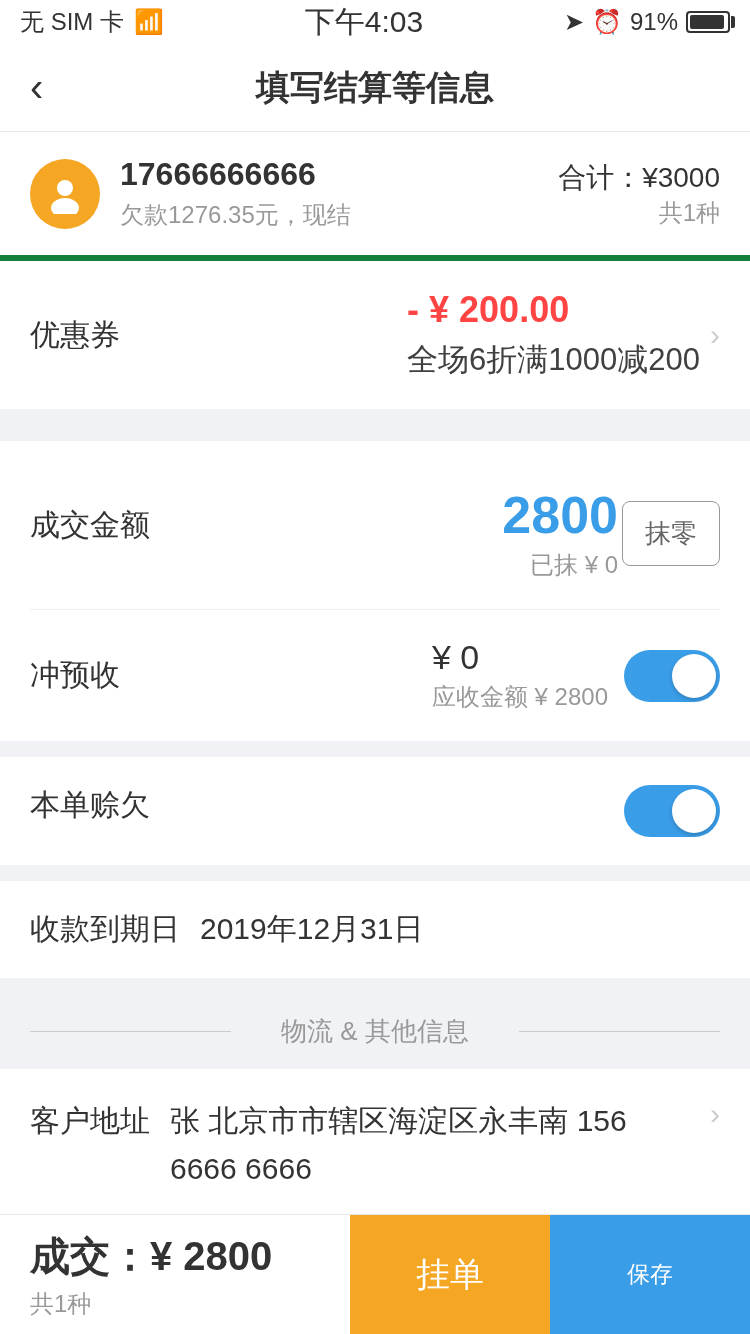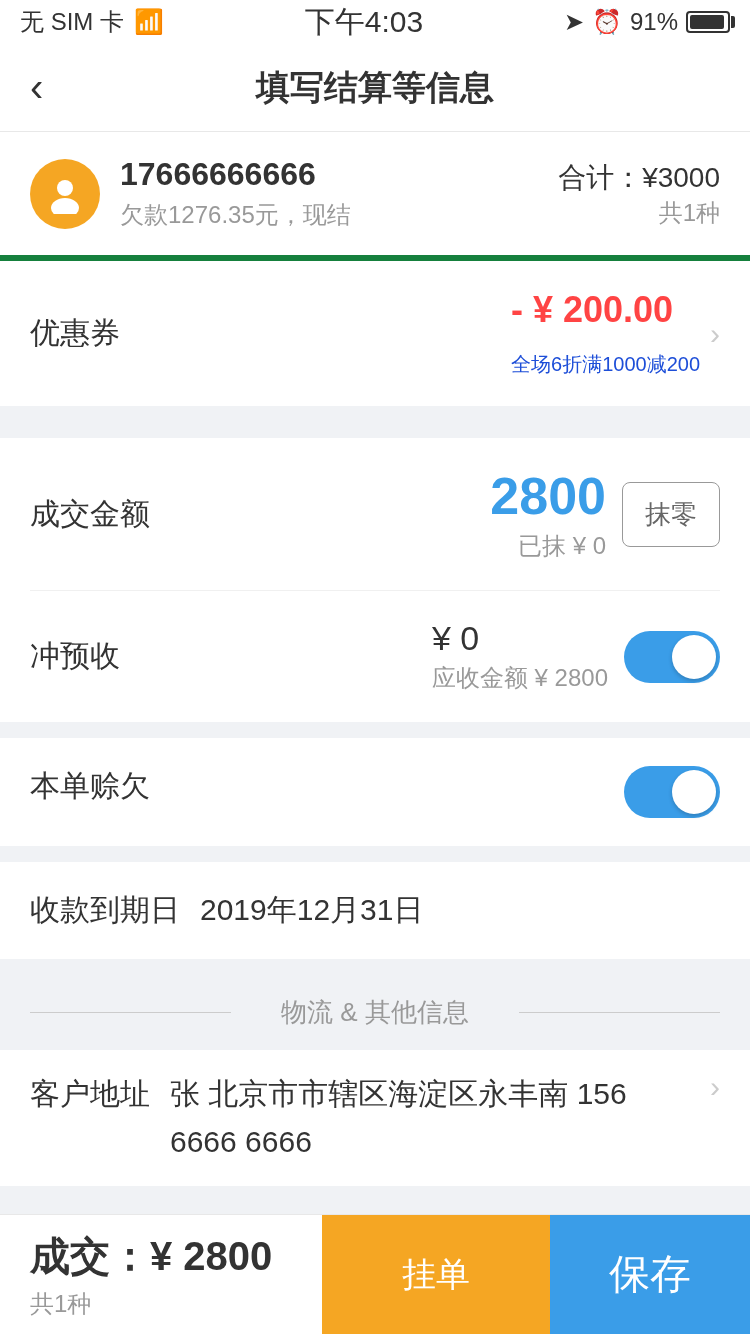--- a/index.html
+++ b/index.html
@@ -98,38 +98,38 @@
       background: #fff;
       padding: 28px 30px;
       display: flex;
       align-items: center;
       justify-content: space-between;
       margin-bottom: 16px;
     }
     .coupon-label { font-size: 30px; color: #333; }
     .coupon-right { display: flex; align-items: center; gap: 10px; }
     .coupon-discount { font-size: 36px; font-weight: 600; color: #ff4444; }
-    .coupon-desc { font-size: 20px; color: #1d4ed8; margin-top: 20px; text-align: right; }
+    .coupon-desc { font-size: 31px; color: #404040; margin-top: 8px; text-align: right; }
     .chevron-icon { font-size: 30px; color: #ccc; }
 
     
     .section-divider { height: 16px; background: #f0f2f5; }
 
     
     .amount-section { background: #fff; padding: 0 30px; margin-bottom: 0; }
     .amount-row {
       padding: 28px 0;
       display: flex;
       align-items: center;
       justify-content: space-between;
       border-bottom: 1px solid #f0f0f0;
     }
     .amount-row:last-child { border-bottom: none; }
     .row-label { font-size: 30px; color: #333; }
-    .amount-right { display: flex; align-items: center; gap: 16px; }
+    .amount-right { display: flex; align-items: center; gap: 4px; margin-top: 16px; }
     .amount-value { font-size: 52px; font-weight: 600; color: #3a9de8; }
     .round-btn {
       border: 1px solid #999;
       border-radius: 8px;
       padding: 14px 22px;
       font-size: 26px;
       color: #666;
       background: #fff;
       cursor: pointer;
     }
@@ -178,21 +178,21 @@
       align-items: center;
       justify-content: center;
       gap: 20px;
     }
     .divider-line { flex: 1; height: 1px; background: #ccc; margin: 0 30px; }
     .divider-text { font-size: 26px; color: #999; white-space: nowrap; }
 
     
     .address-section {
       background: #fff;
-      padding: 20px 30px;
+      padding: 28px 30px;
       display: flex;
       align-items: flex-start;
       justify-content: center;
       margin-bottom: 16px;
     }
     .address-label { font-size: 30px; color: #333; min-width: 120px; padding-top: 4px; }
     .address-content { flex: 1; margin: 0 20px; font-size: 30px; color: #333; line-height: 1.6; }
 
     
     .empty-space { height: 200px; background: #f0f2f5; }
@@ -211,28 +211,28 @@
     }
     .bottom-summary {
       flex: 1;
       padding: 0 30px;
     }
     .bottom-total { font-size: 28px; color: #333; }
     .bottom-total span { font-size: 40px; font-weight: 700; color: #333; }
     .bottom-count { font-size: 24px; color: #999; margin-top: 4px; }
     .bottom-buttons { display: flex; height: 100%; }
     .btn-hold {
-      width: 228px; height: 100%; background: #f5a623;
+      width: 200px; height: 100%; background: #f5a623;
       display: flex; align-items: center; justify-content: center;
       font-size: 34px; color: #fff; font-weight: 500; cursor: pointer;
     }
     .btn-save {
       width: 200px; height: 100%; background: #3a9de8;
       display: flex; align-items: center; justify-content: center;
-      font-size: 41px; color: #fff; font-weight: 500; cursor: pointer;
+      font-size: 23px; color: #fff; font-weight: 500; cursor: pointer;
     }
   </style>
 </head>
 <body>
 
 <div class="status-bar">
   <div class="status-left">
     <span>无 SIM 卡</span>
     <span>📶</span>
   </div>

